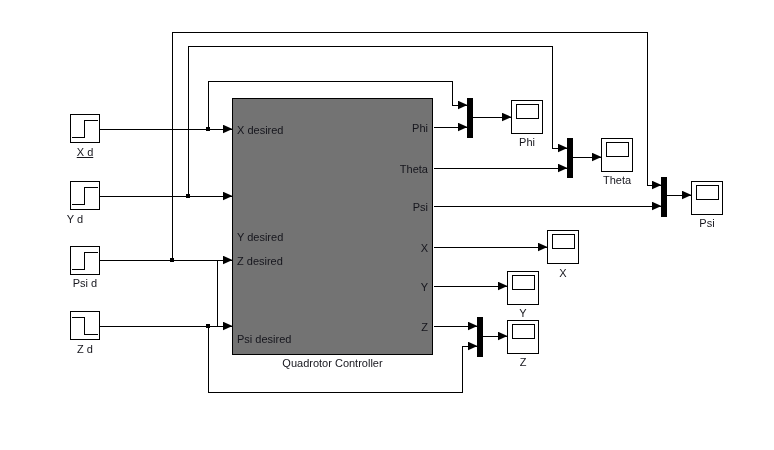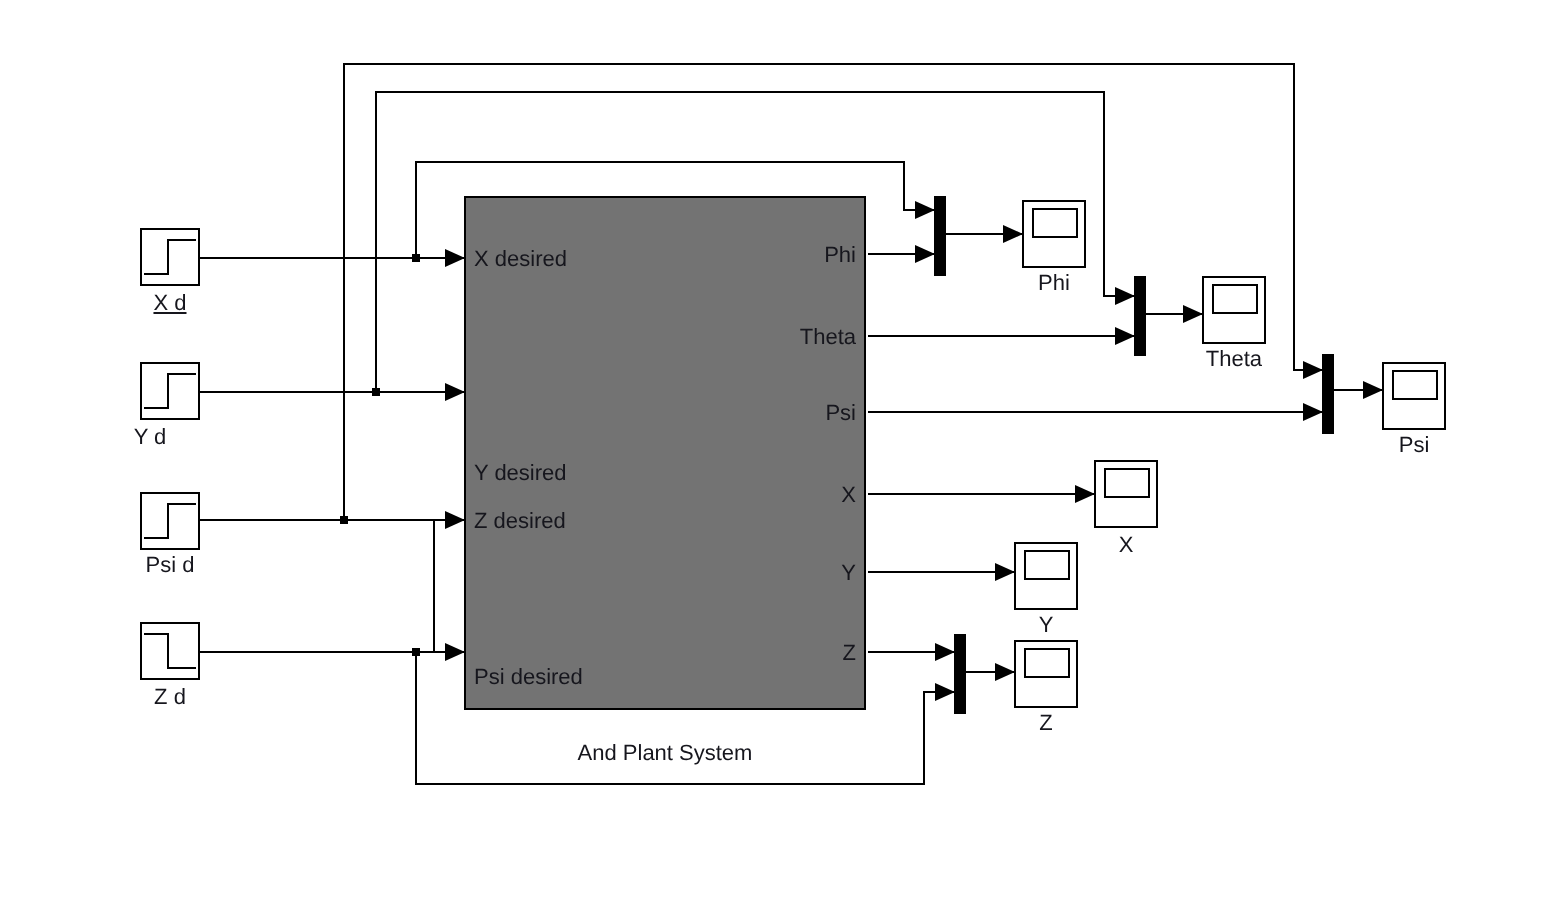--- a/index.html
+++ b/index.html
@@ -114,21 +114,21 @@
     <span class="port port-in" style="top:162px;">Z desired</span>
     <span class="port port-in" style="top:228px;margin-top:12px;">Psi desired</span>
 
     <span class="port port-out" style="top:29px;">Phi</span>
     <span class="port port-out" style="top:70px;">Theta</span>
     <span class="port port-out" style="top:108px;">Psi</span>
     <span class="port port-out" style="top:149px;">X</span>
     <span class="port port-out" style="top:188px;">Y</span>
     <span class="port port-out" style="top:228px;">Z</span>
   </div>
-  <div class="lbl" style="left:232px;top:371px;width:201px;">And Plant System</div>
+  <div class="lbl" style="left:232px;top:357px;width:201px;">Quadrotor Controller</div>
 
   <div class="mux" style="left:467px;top:98px;"></div>
   <div class="mux" style="left:567px;top:138px;"></div>
   <div class="mux" style="left:661px;top:177px;"></div>
   <div class="mux" style="left:477px;top:317px;"></div>
 
   <div class="scope" style="left:511px;top:100px;">
     <div class="screen"></div>
   </div>
   <div class="lbl" style="left:497px;top:136px;">Phi</div>

